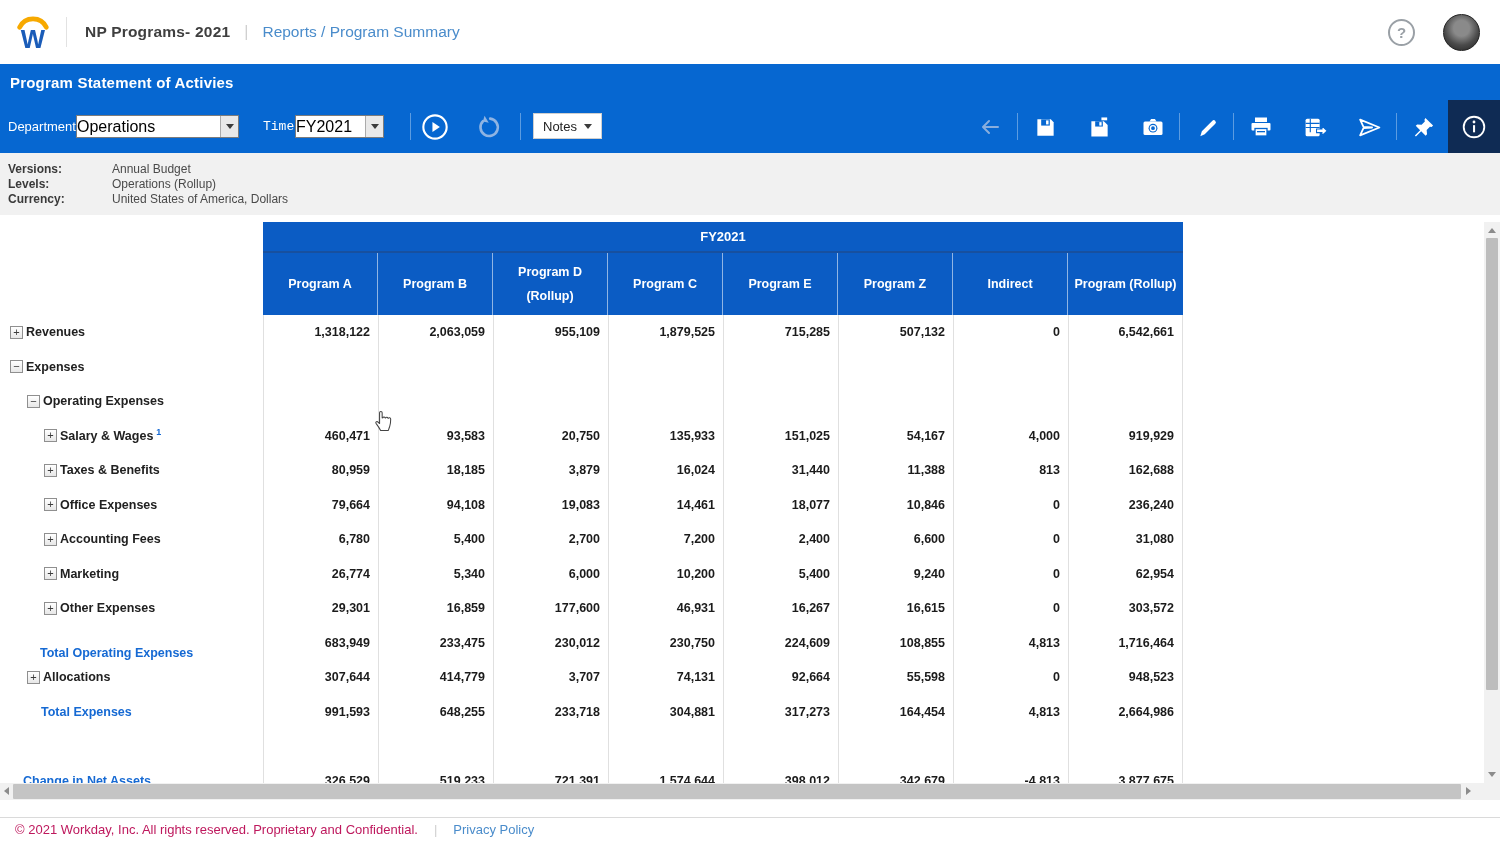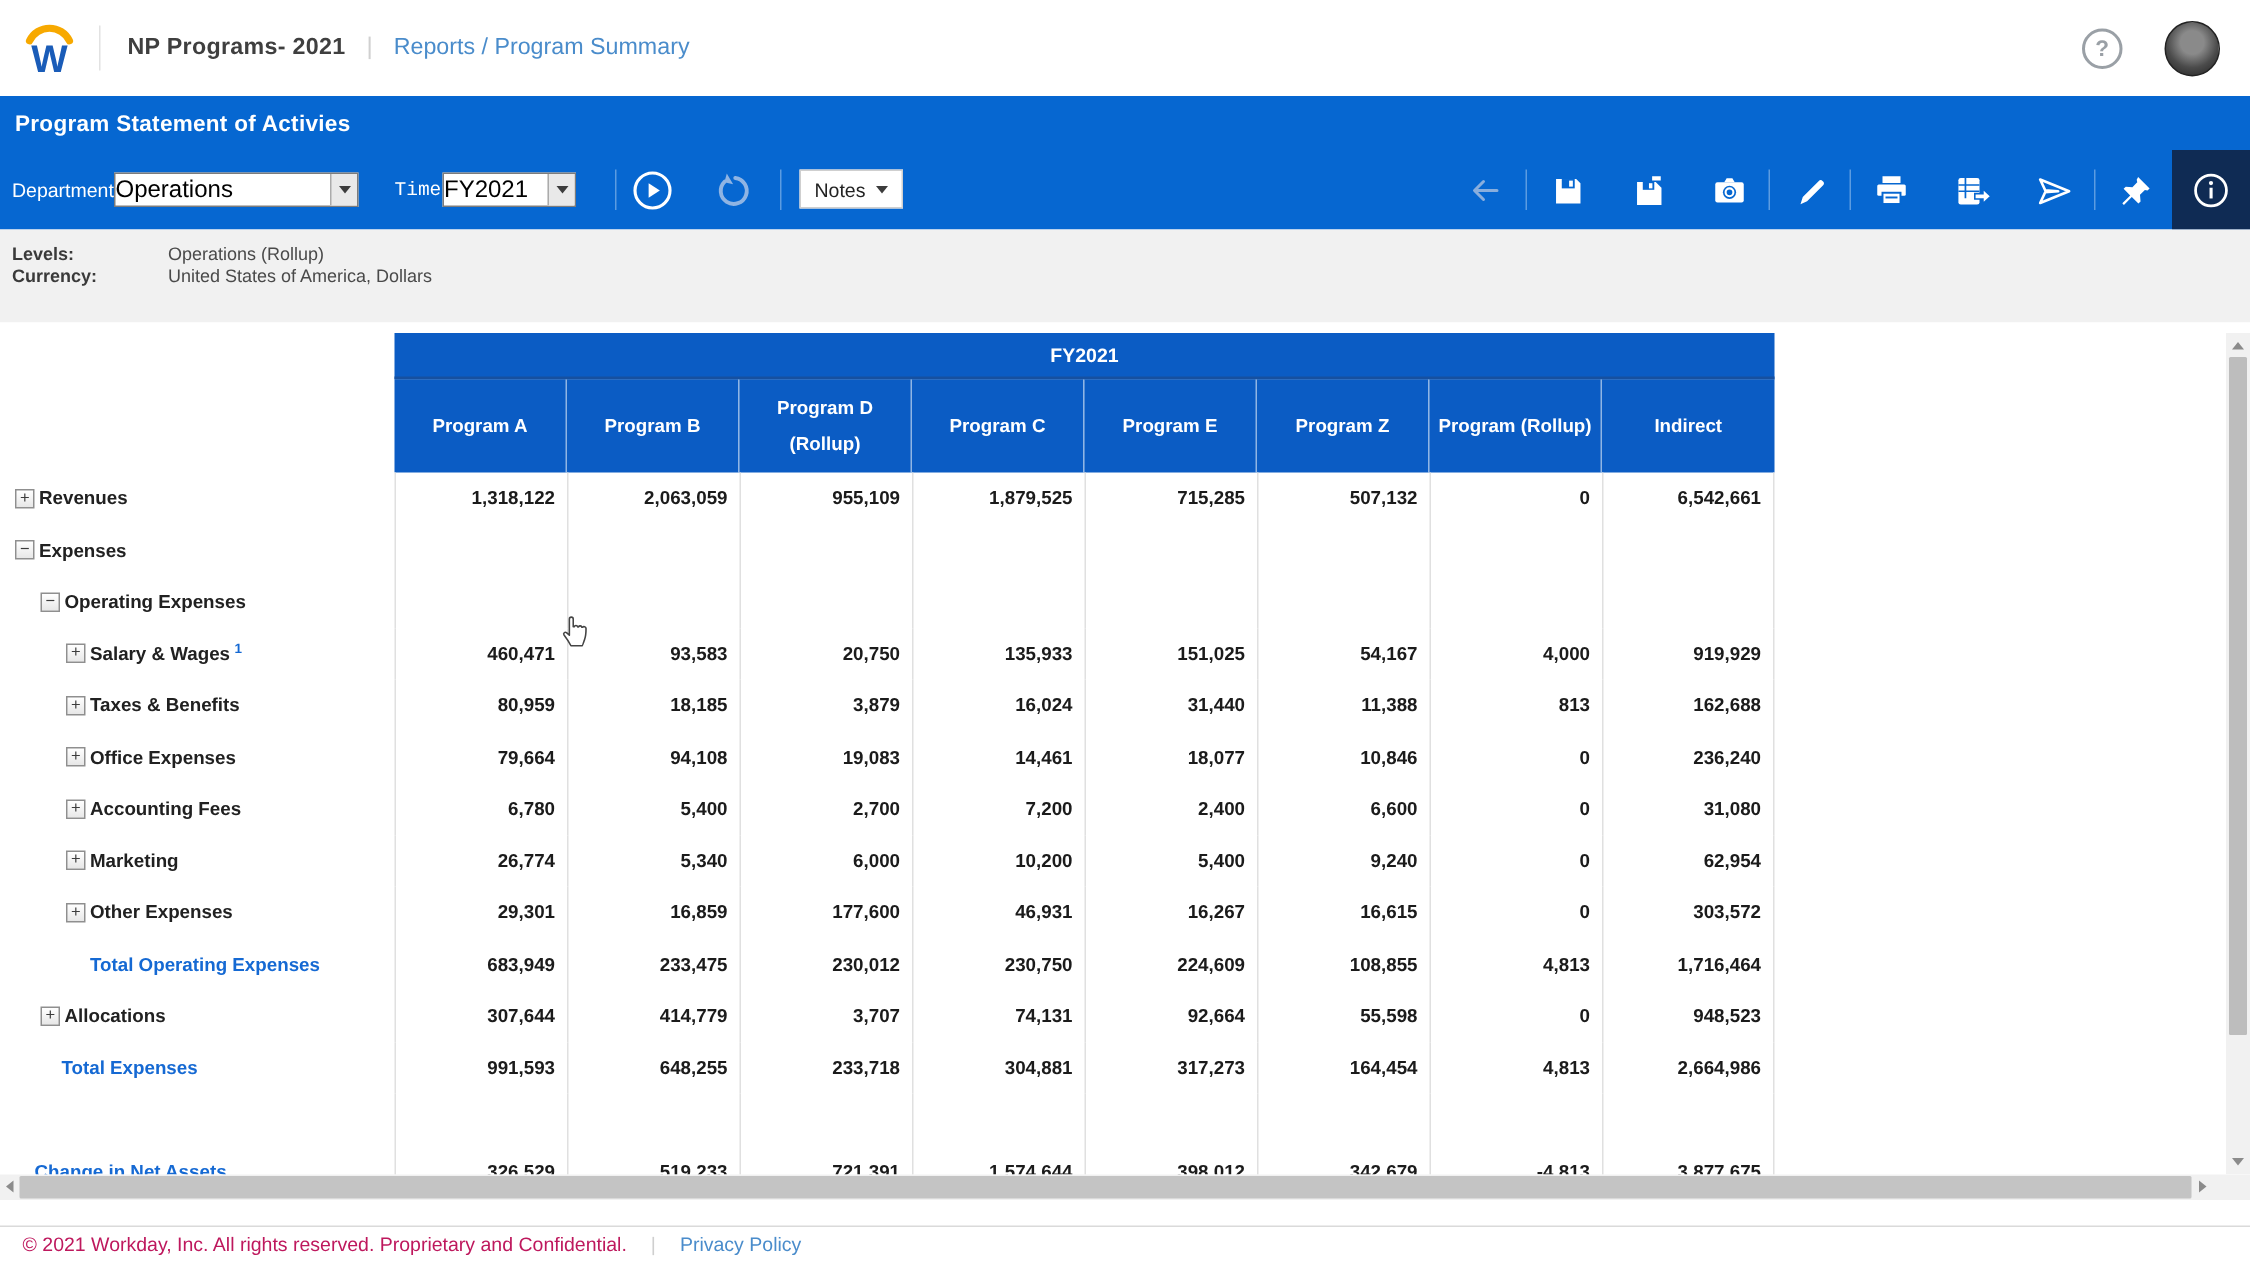--- a/index.html
+++ b/index.html
@@ -208,20 +208,24 @@
       <svg width="26" height="26" viewBox="0 0 24 24">
         <circle cx="12" cy="12" r="9.5" fill="none" stroke="#fff" stroke-width="1.7"></circle>
         <rect x="11.1" y="10.3" width="1.9" height="6.6" fill="#fff"></rect>
         <circle cx="12" cy="7.4" r="1.3" fill="#fff"></circle>
       </svg>
     </div>
   </div>
 
   <div class="infobar">
     <div class="info-row">
+      <div class="info-label">Versions:</div>
+      <div class="info-value">Annual Budget</div>
+    </div>
+    <div class="info-row">
       <div class="info-label">Levels:</div>
       <div class="info-value">Operations (Rollup)</div>
     </div>
     <div class="info-row">
       <div class="info-label">Currency:</div>
       <div class="info-value">United States of America, Dollars</div>
     </div>
   </div>
 
   <div class="report">
@@ -231,22 +235,22 @@
           <div class="cell period">FY2021</div>
         </div>
         <div class="grid-row">
           <div class="cell c-label"></div>
           <div class="cell c-val col-hdr">Program A</div>
           <div class="cell c-val col-hdr">Program B</div>
           <div class="cell c-val col-hdr">Program D (Rollup)</div>
           <div class="cell c-val col-hdr">Program C</div>
           <div class="cell c-val col-hdr">Program E</div>
           <div class="cell c-val col-hdr">Program Z</div>
+          <div class="cell c-val col-hdr">Indirect</div>
           <div class="cell c-val col-hdr">Program (Rollup)</div>
-          <div class="cell c-val col-hdr">Indirect</div>
         </div>
         <div class="grid-brow">
           <div class="cell c-label row-label-cell" style="padding-left: 10px;">
             <div class="exp">+</div>
             <span class="rlab">Revenues</span>
           </div>
           <div class="cell c-val num">1,318,122</div>
           <div class="cell c-val num">2,063,059</div>
           <div class="cell c-val num">955,109</div>
           <div class="cell c-val num">1,879,525</div>
@@ -362,21 +366,21 @@
           <div class="cell c-val num">29,301</div>
           <div class="cell c-val num">16,859</div>
           <div class="cell c-val num">177,600</div>
           <div class="cell c-val num">46,931</div>
           <div class="cell c-val num">16,267</div>
           <div class="cell c-val num">16,615</div>
           <div class="cell c-val num">0</div>
           <div class="cell c-val num">303,572</div>
         </div>
         <div class="grid-brow">
-          <div class="cell c-label row-label-cell" style="padding-left: 60px;">
+          <div class="cell c-label row-label-cell" style="padding-left: 40px; align-items: flex-end;">
             <span class="rlab total">Total Operating Expenses</span>
           </div>
           <div class="cell c-val num">683,949</div>
           <div class="cell c-val num">233,475</div>
           <div class="cell c-val num">230,012</div>
           <div class="cell c-val num">230,750</div>
           <div class="cell c-val num">224,609</div>
           <div class="cell c-val num">108,855</div>
           <div class="cell c-val num">4,813</div>
           <div class="cell c-val num">1,716,464</div>

